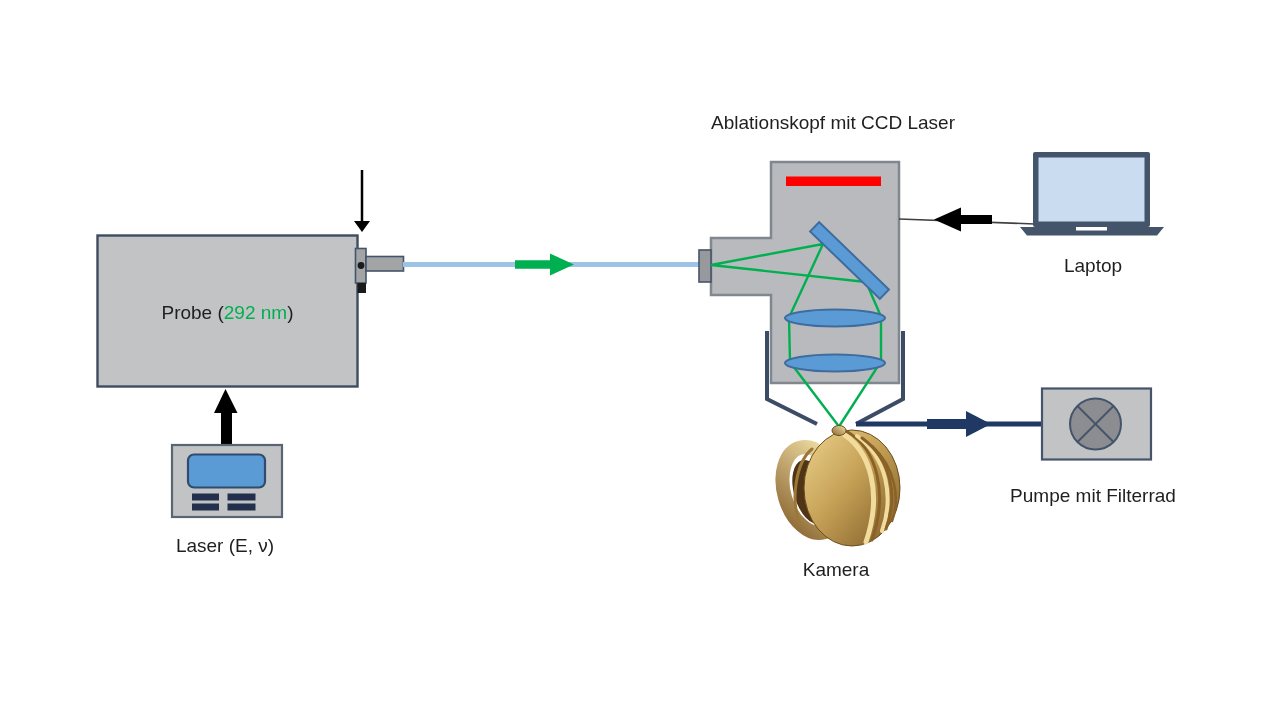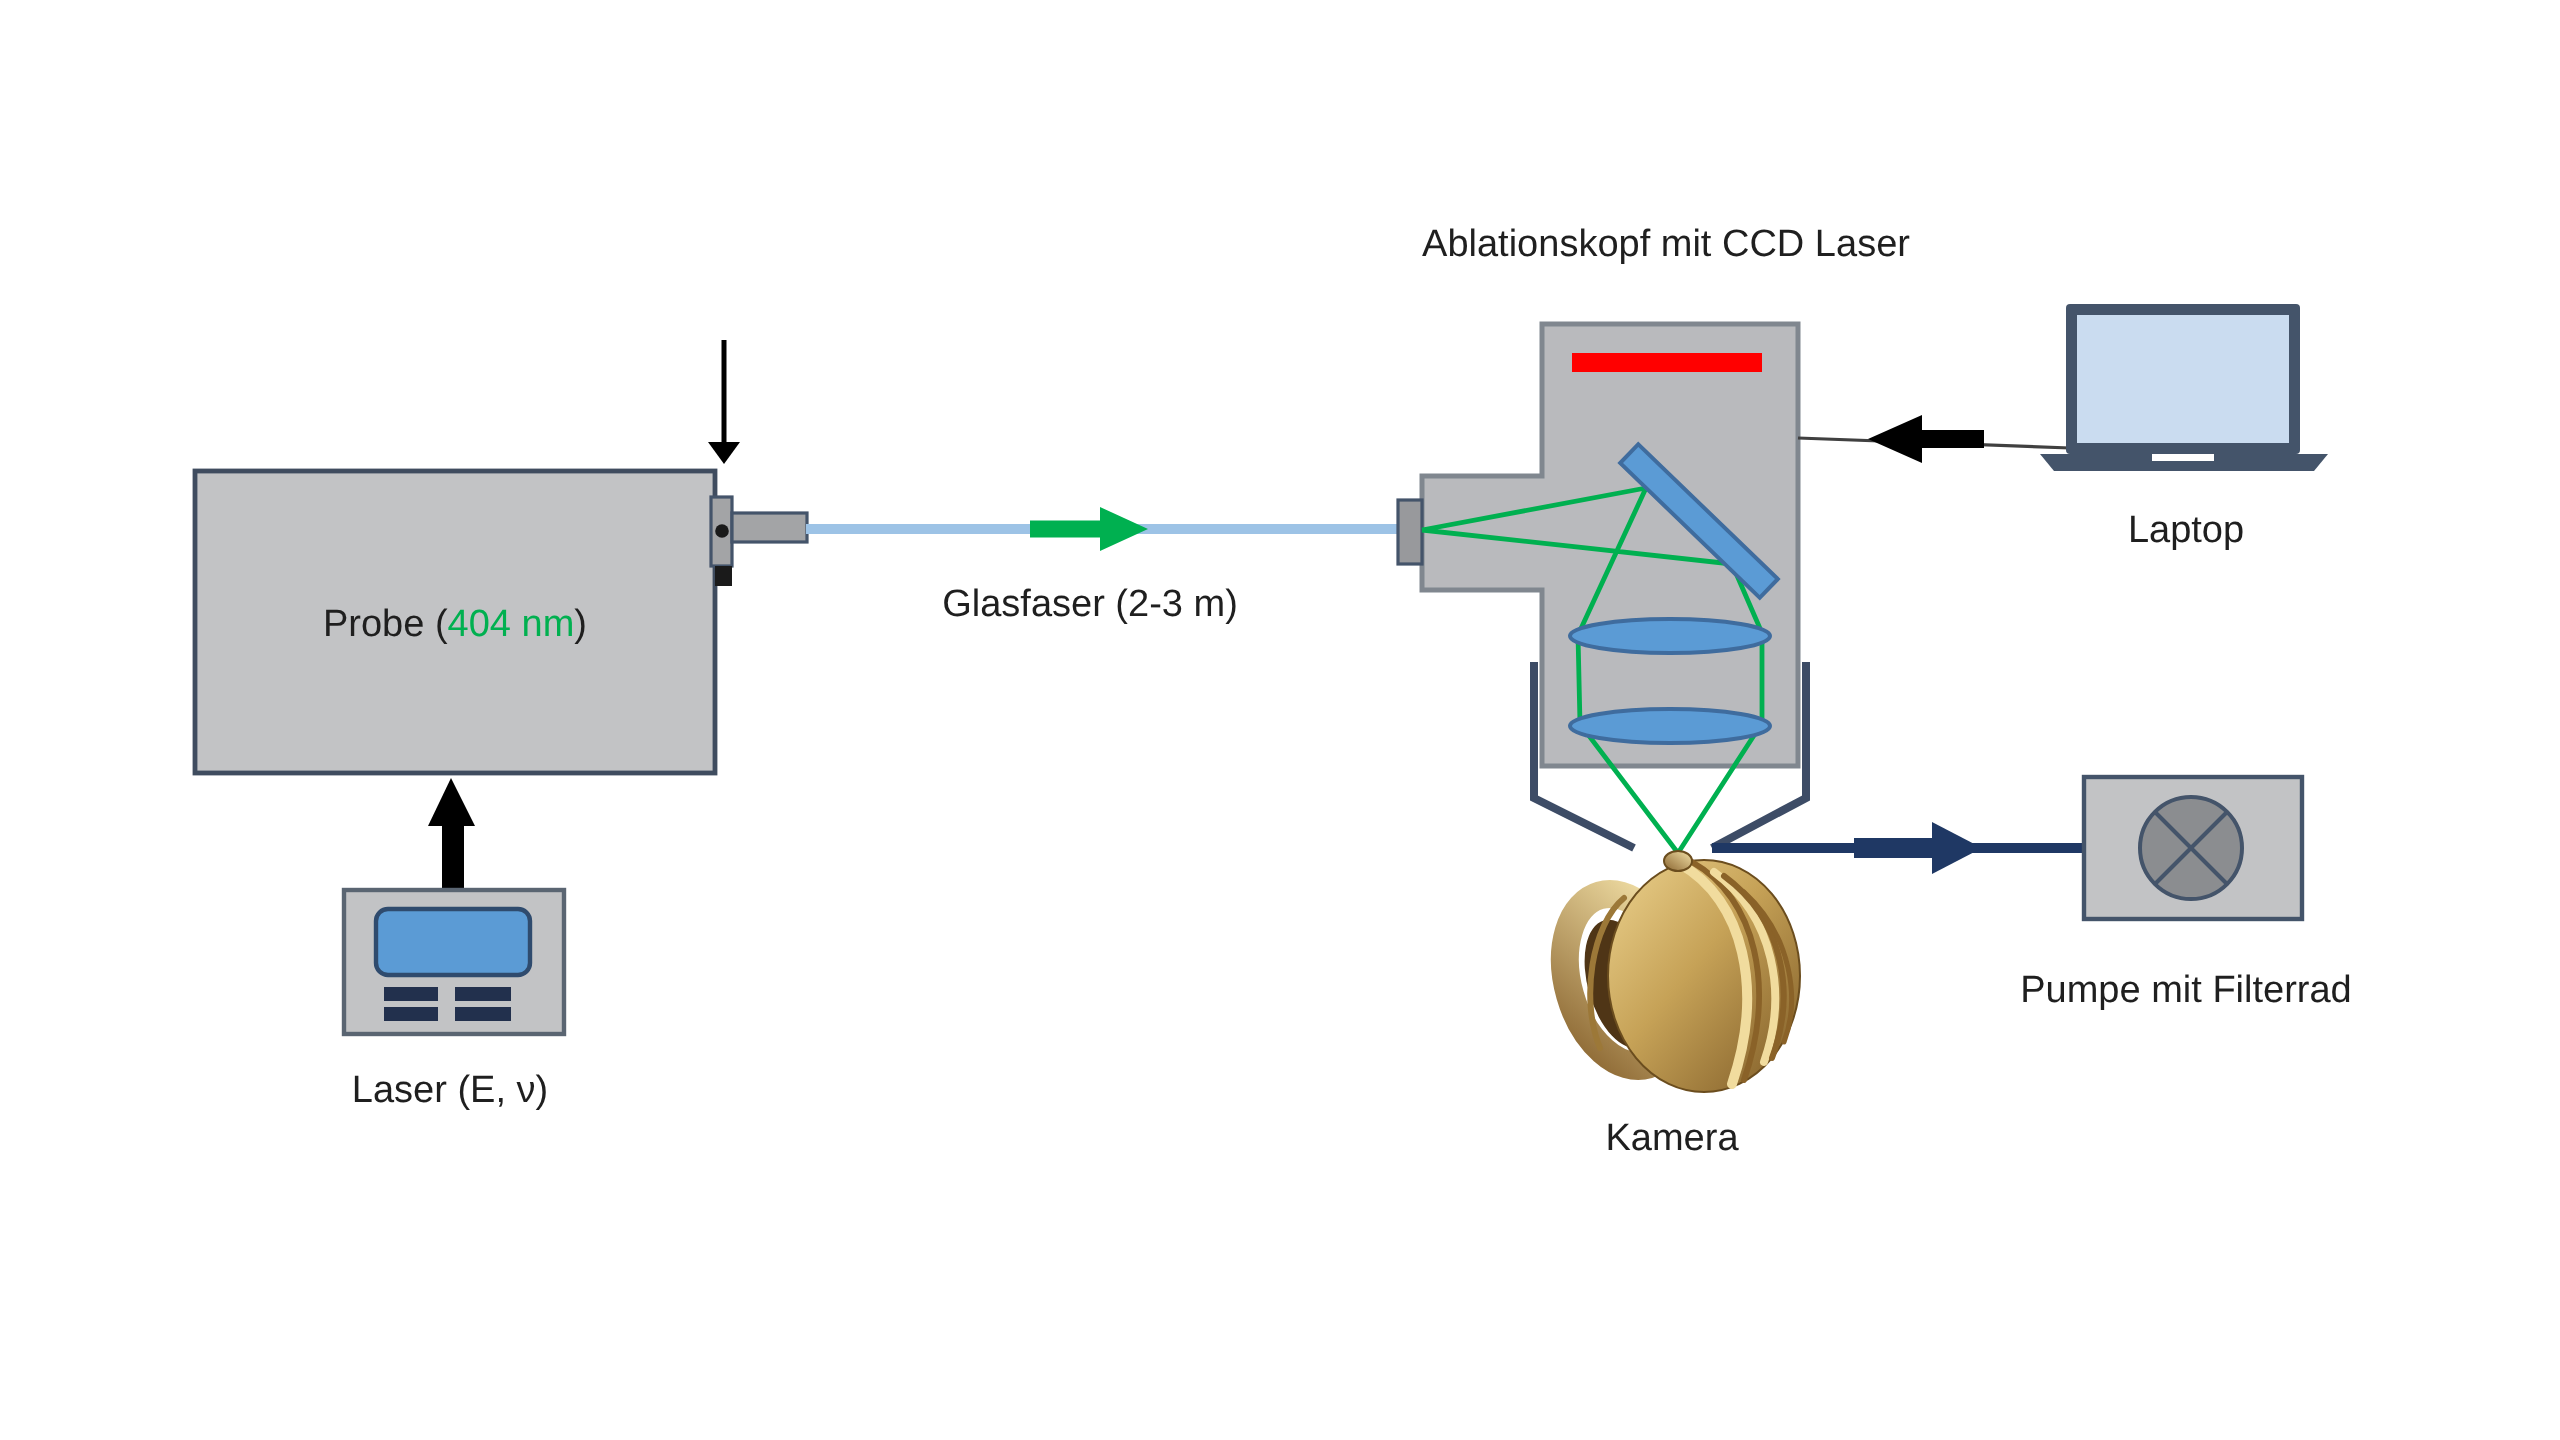--- a/index.html
+++ b/index.html
@@ -114,23 +114,22 @@
         <path d="M872 446 C 896 468 900 500 892 521" stroke="#8a6228" stroke-width="2.5"></path>
         <path d="M812 449 C 796 462 790 500 800 524" stroke="#9c7838" stroke-width="3"></path>
       </g>
       <ellipse cx="839" cy="430.5" rx="7" ry="5" fill="url(#gold2)" stroke="#6b4d1e" stroke-width="1"></ellipse>
     </g>
   </svg>
 
 
   <div class="lbl" style="left:658px;top:109px;width:350px;">Ablationskopf mit CCD Laser</div>
 
-  <div class="lbl" style="left:97px;top:299px;width:261px;"><span>Probe (</span><span class="green">404 nm</span><span>)</span></div>
+  <div class="lbl" style="left:97px;top:299px;width:261px;"><span>Probe (</span><span class="green">292 nm</span><span>)</span></div>
 
-  <div class="lbl" style="left:445px;top:289px;width:200px;">Glasfaser (2-3 m)</div>
 
   <div class="lbl" style="left:1043px;top:252px;width:100px;">Laptop</div>
 
   <div class="lbl" style="left:993px;top:482px;width:200px;text-align:center;">Pumpe mit Filterrad</div>
 
   <div class="lbl" style="left:786px;top:556px;width:100px;">Kamera</div>
 
   <div class="lbl" style="left:115px;top:532px;width:220px;">
     <div>Laser (E, ν)</div>
   </div>

